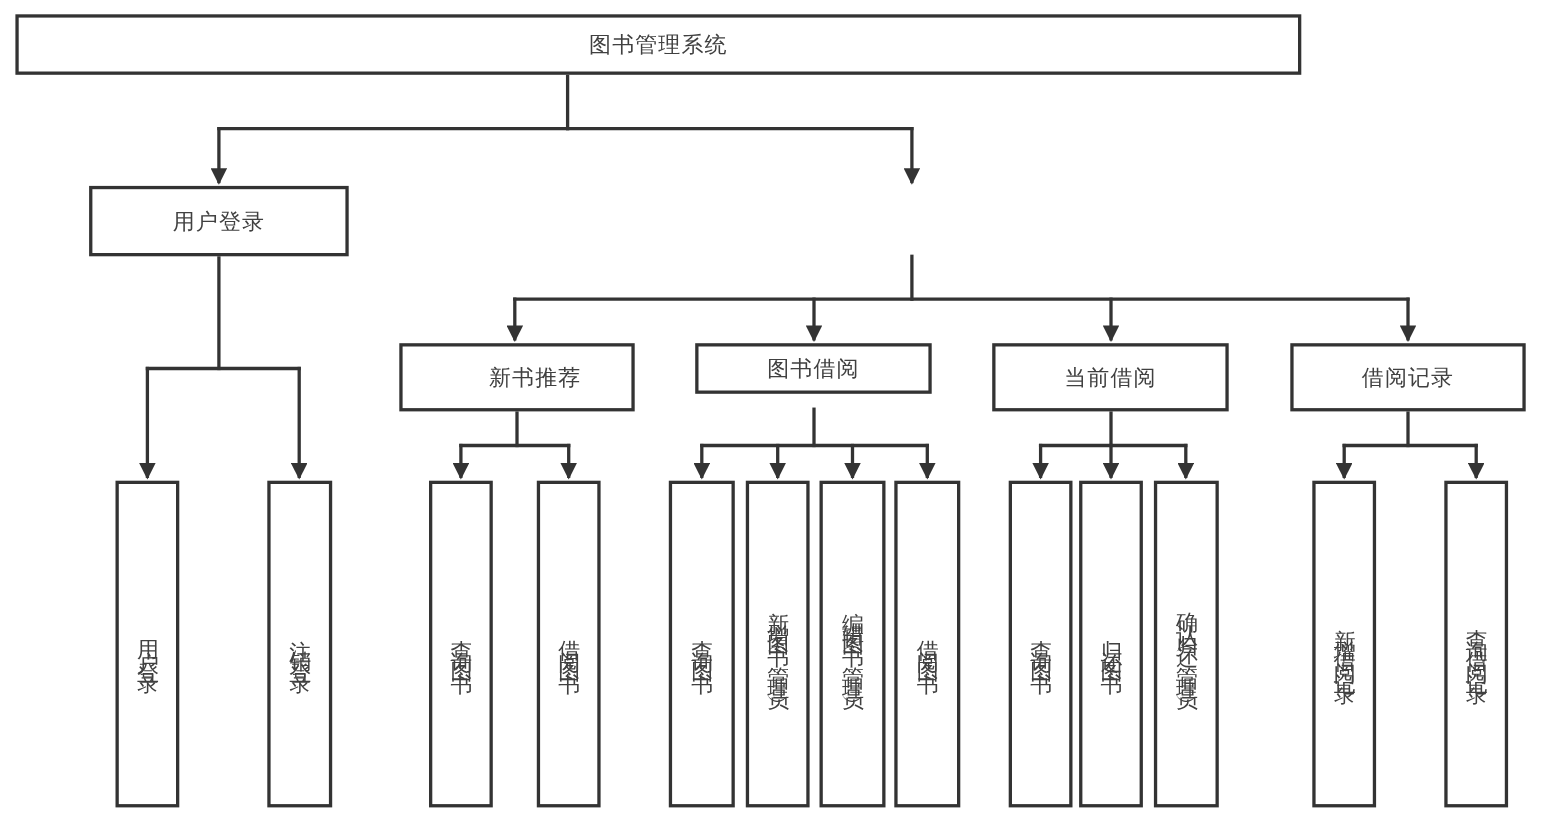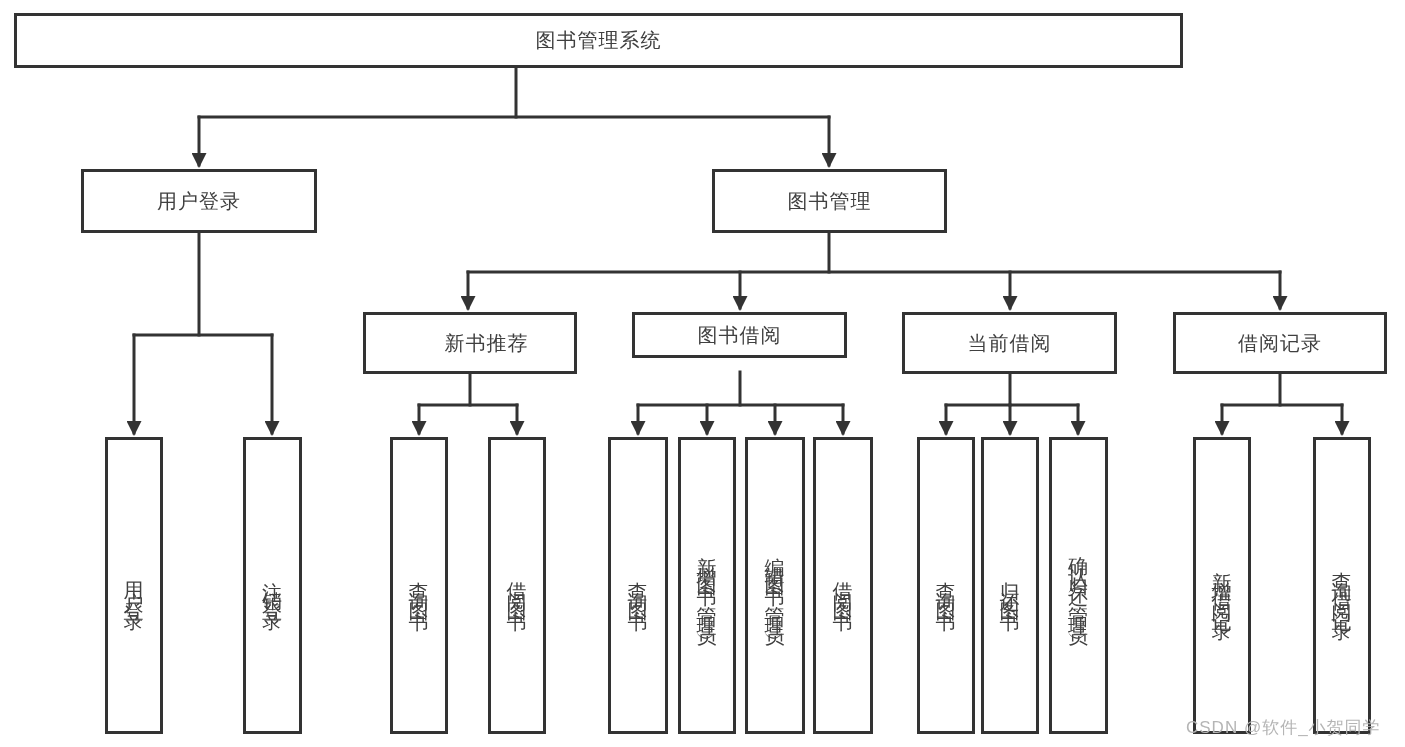--- a/index.html
+++ b/index.html
@@ -119,23 +119,20 @@
     <line x1="1342" y1="405" x2="1342" y2="433" marker-end="url(#arrow)"></line>
   </svg>
 
   <div class="hnode n-root">
     <span>图书管理系统</span>
   </div>
 
   <div class="hnode n-user-login">
     <span>用户登录</span>
   </div>
-  <div class="hnode n-book-mgmt">
-    <span>图书管理</span>
-  </div>
 
   <div class="hnode n-new-book-rec">
     <span>新书推荐</span>
   </div>
   <div class="hnode n-book-borrow">
     <span>图书借阅</span>
   </div>
   <div class="hnode n-current-borrow">
     <span>当前借阅</span>
   </div>
@@ -180,15 +177,14 @@
     <span class="vtext">确认归还（管理员）</span>
   </div>
 
   <div class="vnode lf l-br-add">
     <span class="vtext">新增借阅记录</span>
   </div>
   <div class="vnode lf l-br-query">
     <span class="vtext">查询借阅记录</span>
   </div>
 
-  <div class="watermark">CSDN @软件_小贺同学</div>
 
 </div>
 
 </body></html>

